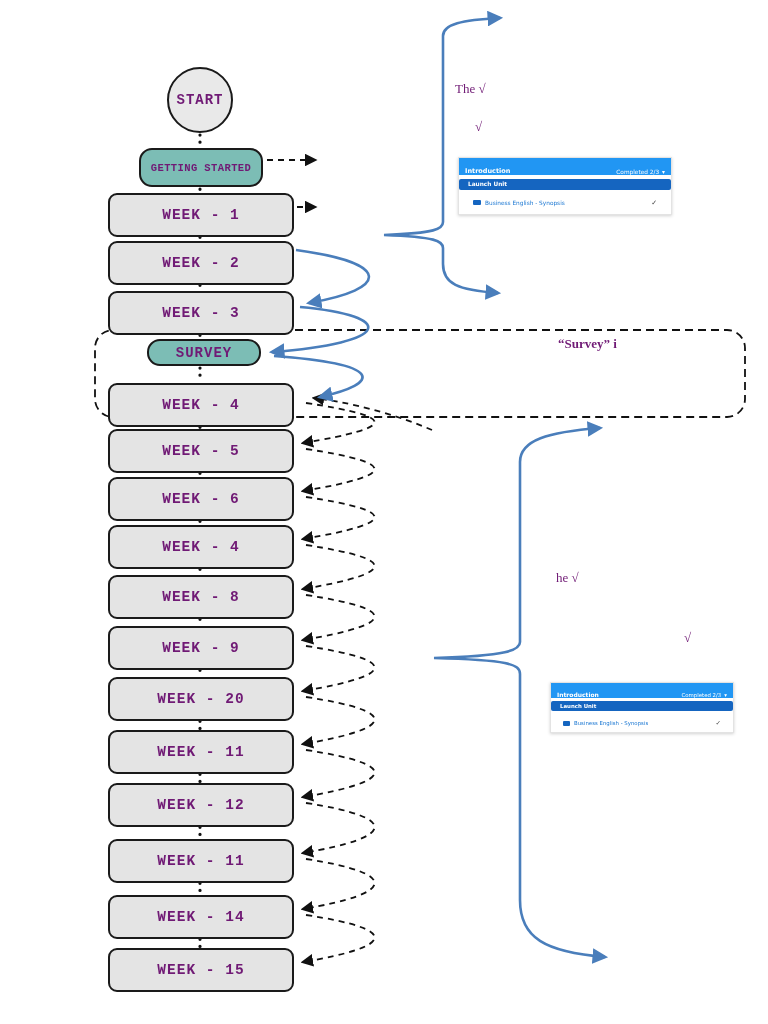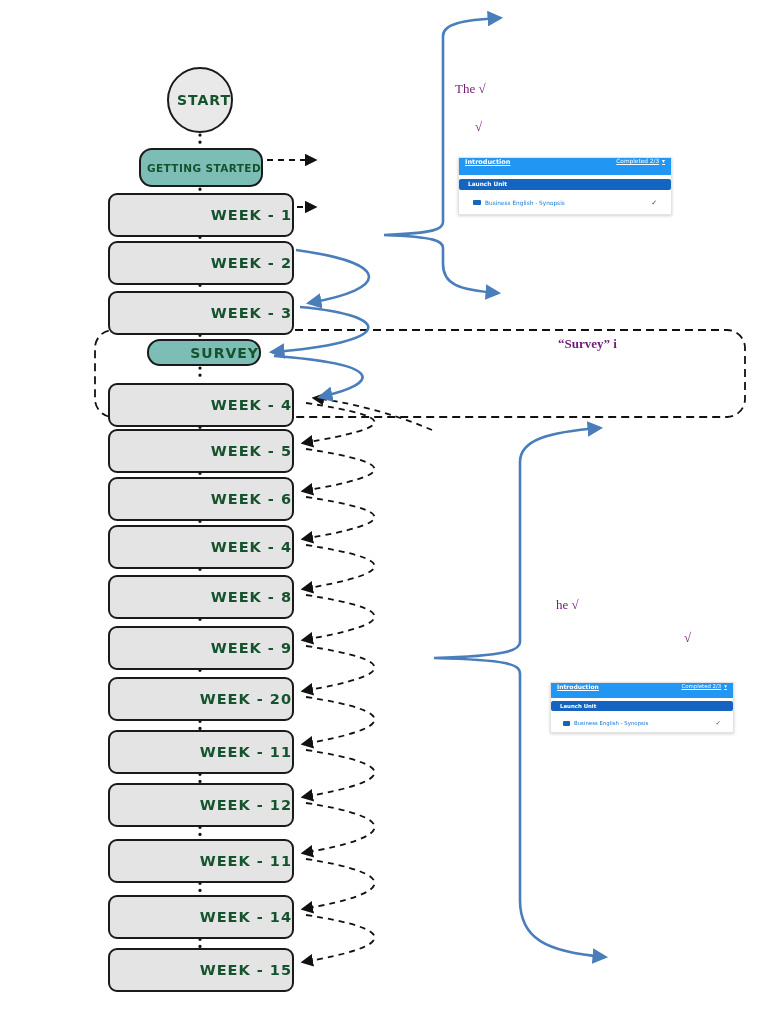--- a/index.html
+++ b/index.html
@@ -2,22 +2,22 @@
 <html><head>
 <meta charset="utf-8">
 <style>
   html,body{margin:0;padding:0;background:#fff;}
   #page{
     position:relative;width:768px;height:1024px;background:#fff;overflow:hidden;
     font-family:"DejaVu Sans","Liberation Sans",sans-serif;
   }
   svg.layer{position:absolute;left:0;top:0;pointer-events:none;}
   .node{
-    position:absolute;display:flex;align-items:center;justify-content:flex-end;
-    box-sizing:border-box;color:#14532d;font-weight:bold;letter-spacing:1px;
+    position:absolute;display:flex;align-items:center;justify-content:center;
+    box-sizing:border-box;color:#701a75;font-weight:bold;letter-spacing:1px;font-family:Liberation Mono, monospace;
   }
   .start-circle{
     left:167px;top:67px;width:66px;height:66px;border-radius:50%;
     background:#e9e9e9;border:2.5px solid #1a1a1a;font-size:14px;
   }
   .pill{
     background:#7cbdb5;border:2.5px solid #1a1a1a;border-radius:13px;
   }
   .gs-pill{left:139px;top:148px;width:124px;height:39px;font-size:10.5px;letter-spacing:0.4px;}
   .survey-pill{left:147px;top:339px;width:114px;height:27px;font-size:14px;}
@@ -26,22 +26,22 @@
     border:2.5px solid #1a1a1a;border-radius:9px;font-size:14.5px;
   }
   .note{position:absolute;font-family:"Liberation Serif","DejaVu Serif",serif;color:#701a75;font-size:13px;}
   .note.bold{font-weight:bold;}
   
   .lms-card{
     position:absolute;background:#fff;border:1px solid #e3e3e3;
     box-shadow:0 1px 3px rgba(0,0,0,0.18);
   }
   .lms-header{
-    background:#2196f3;color:#fff;display:flex;align-items:flex-start;
-    justify-content:space-between;padding:0 6px;box-sizing:border-box;text-decoration:underline;
+    background:#2196f3;color:#fff;display:flex;align-items:flex-end;
+    justify-content:space-between;padding:0 6px;box-sizing:border-box;
   }
   .lms-title{font-weight:bold;}
   .lms-completed{display:flex;align-items:center;gap:3px;}
   .lms-btn{
     display:block;margin:4px auto 0;background:#1565c0;color:#fff;border:none;
     border-radius:2px;padding:2.5px 9px;font-weight:bold;line-height:1;
     font-family:inherit;
   }
   .lms-row{display:flex;align-items:center;gap:4px;box-sizing:border-box;}
   .unit-ico{background:#1565c0;border-radius:1px;flex:0 0 auto;}
@@ -185,21 +185,21 @@
   <div class="node week-box" style="top:895px">
     <span>WEEK - 14</span>
   </div>
   <div class="node week-box" style="top:948px">
     <span>WEEK - 15</span>
   </div>
 
   <div class="note" style="left:455px;top:81px">The  √</div>
   <div class="note" style="left:475px;top:119px">√</div>
   <div class="note bold" style="left:558px;top:336px">“Survey” i</div>
-  <div class="note" style="left:556px;top:597px">he  √</div>
+  <div class="note" style="left:556px;top:570px">he  √</div>
   <div class="note" style="left:684px;top:630px">√</div>
 
   <div class="lms-card card1">
     <div class="lms-header">
       <span class="lms-title">Introduction</span>
       <span class="lms-completed">
         <span>Completed 2/3</span>
         <span>▾</span>
       </span>
     </div>

